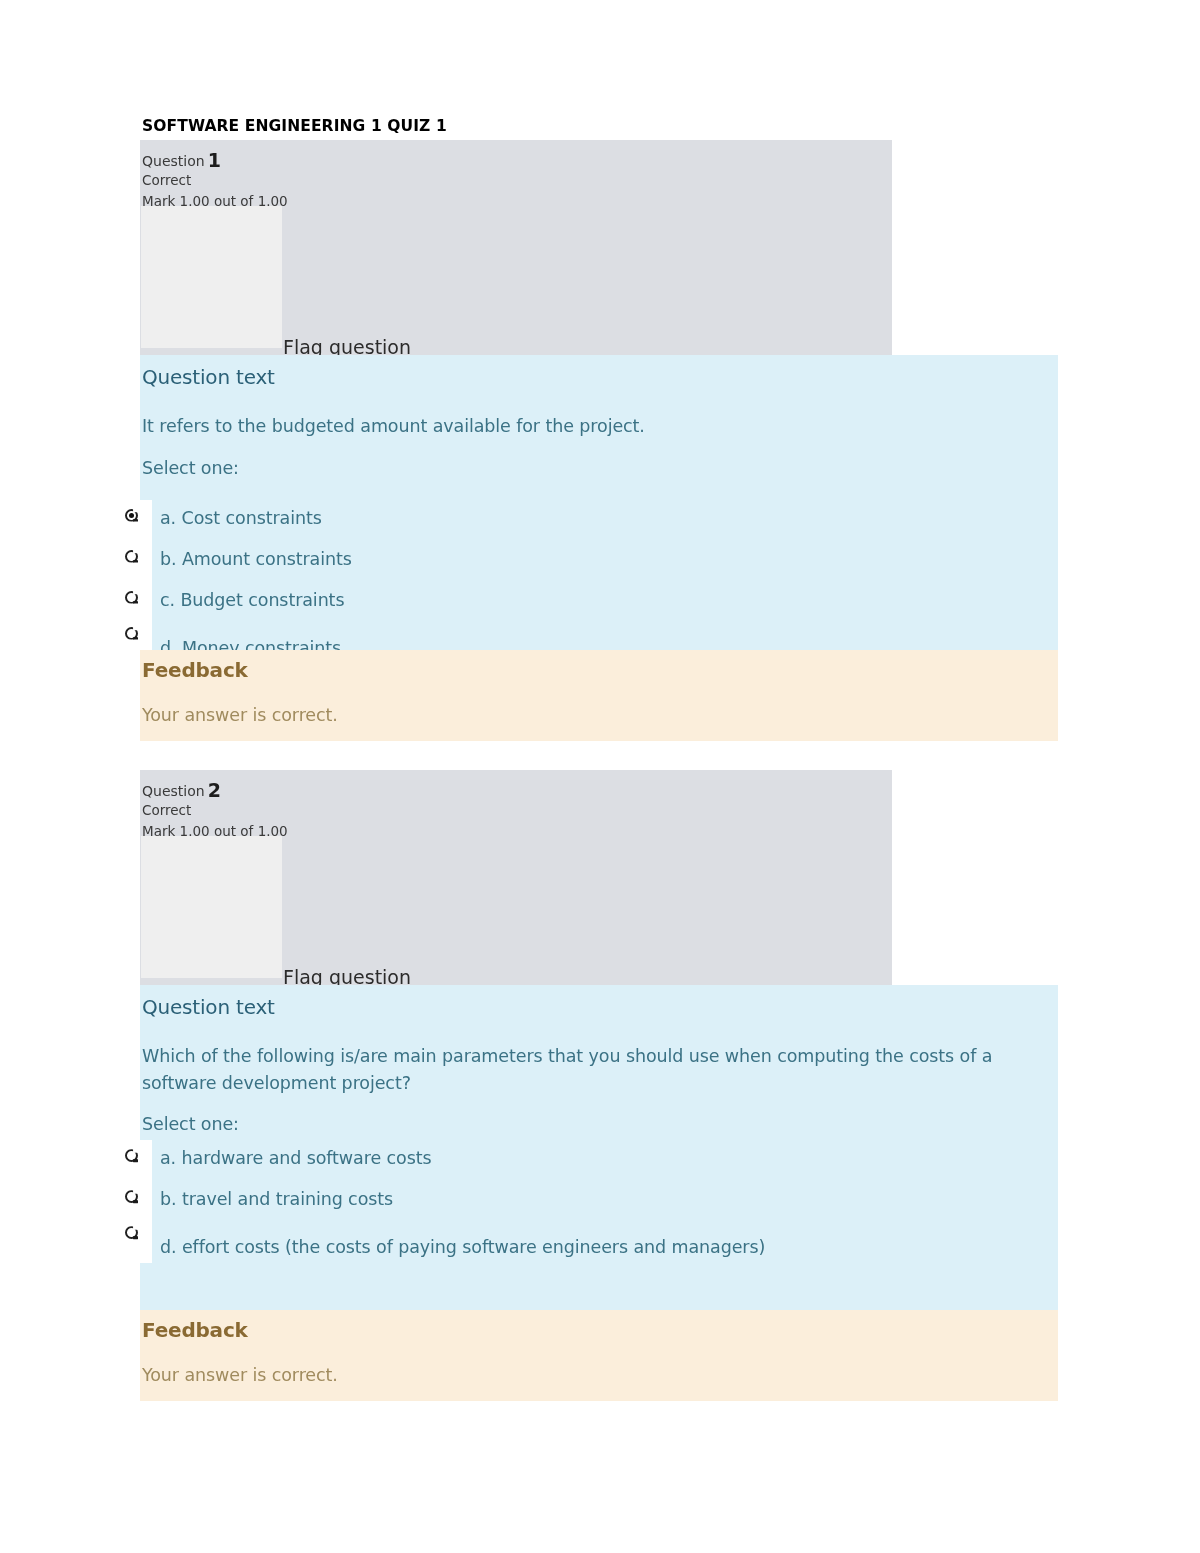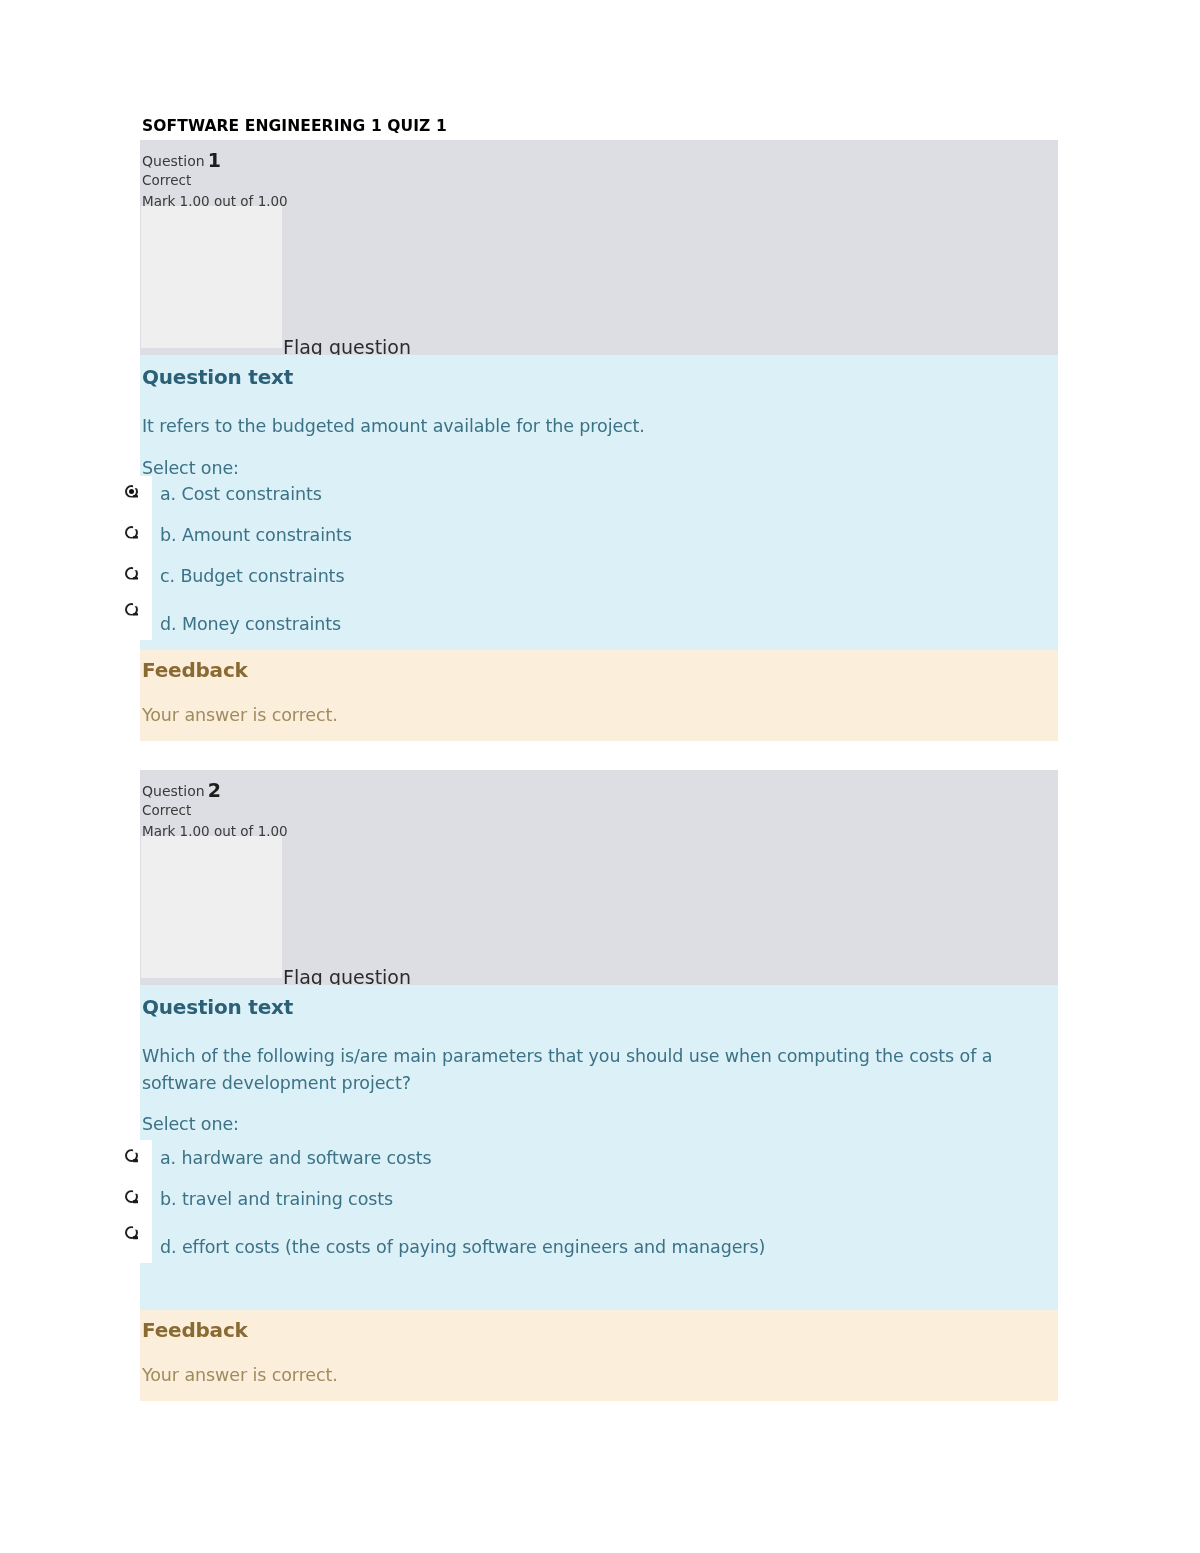--- a/index.html
+++ b/index.html
@@ -38,21 +38,21 @@
   .qblock {
     position: absolute;
     left: 0;
     width: 1200px;
   }
 
   
   .q-header {
     position: relative;
     margin-left: 140px;
-    width: 918px;
+    width: 752px;
     height: 215px;
     background: #dcdee3;
     box-sizing: border-box;
   }
   .q-header-inner-pad {
     position: absolute;
     left: 1px;
     top: 66px;
     width: 141px;
     height: 142px;
@@ -102,21 +102,21 @@
   .q-content {
     position: relative;
     margin-left: 140px;
     width: 918px;
     background: #dcf0f8;
     box-sizing: border-box;
     padding: 0;
   }
   .q-content-heading {
     font-size: 20px;
-    font-weight: bold;
+    font-weight: normal;
     color: #2b6077;
     padding: 10px 0 0 2px;
     font-family: "DejaVu Sans", sans-serif;
     letter-spacing: -0.2px;
   }
   .q-stem {
     font-size: 17.5px;
     color: #3b7285;
     padding: 24px 10px 0 2px;
     line-height: 1.52;
@@ -226,21 +226,21 @@
       <div class="q-state">Correct</div>
       <div class="q-mark">Mark 1.00 out of 1.00</div>
       <div class="q-flag">Flag question</div>
     </div>
 
     <div class="q-content" style="height:295px;">
       <div class="q-content-heading">Question text</div>
       <div class="q-stem">It refers to the budgeted amount available for the project.</div>
       <div class="q-selectone">Select one:</div>
 
-      <div class="options" style="margin-left:12px; margin-top:6px;">
+      <div class="options" style="margin-left:12px; margin-top:30px;">
         <div class="opt-row">
           <div class="opt-radio-cell">
             <span class="radio">
                 <span class="dot"></span>
                 <span class="tick"></span>
               </span>
           </div>
           <div class="opt-label">a. Cost constraints</div>
         </div>
         <div class="opt-row">

